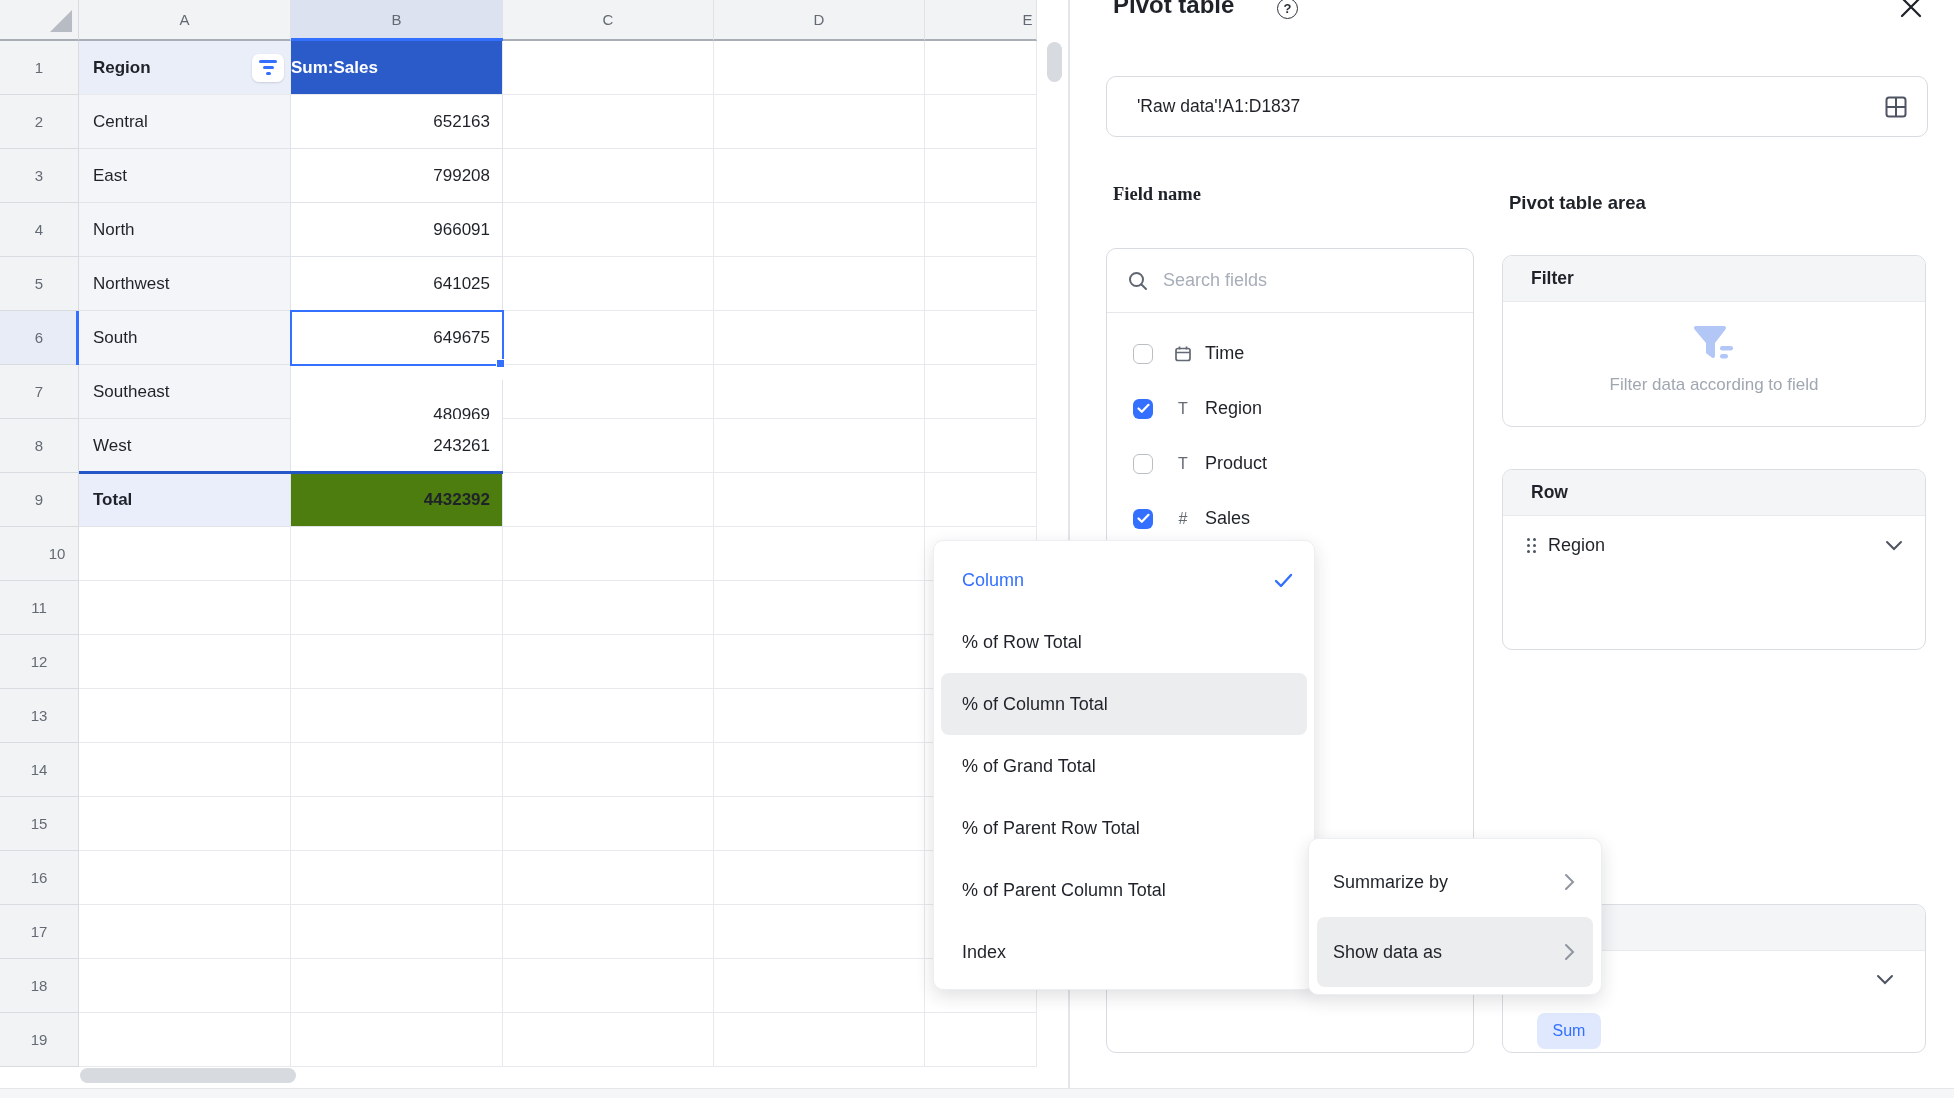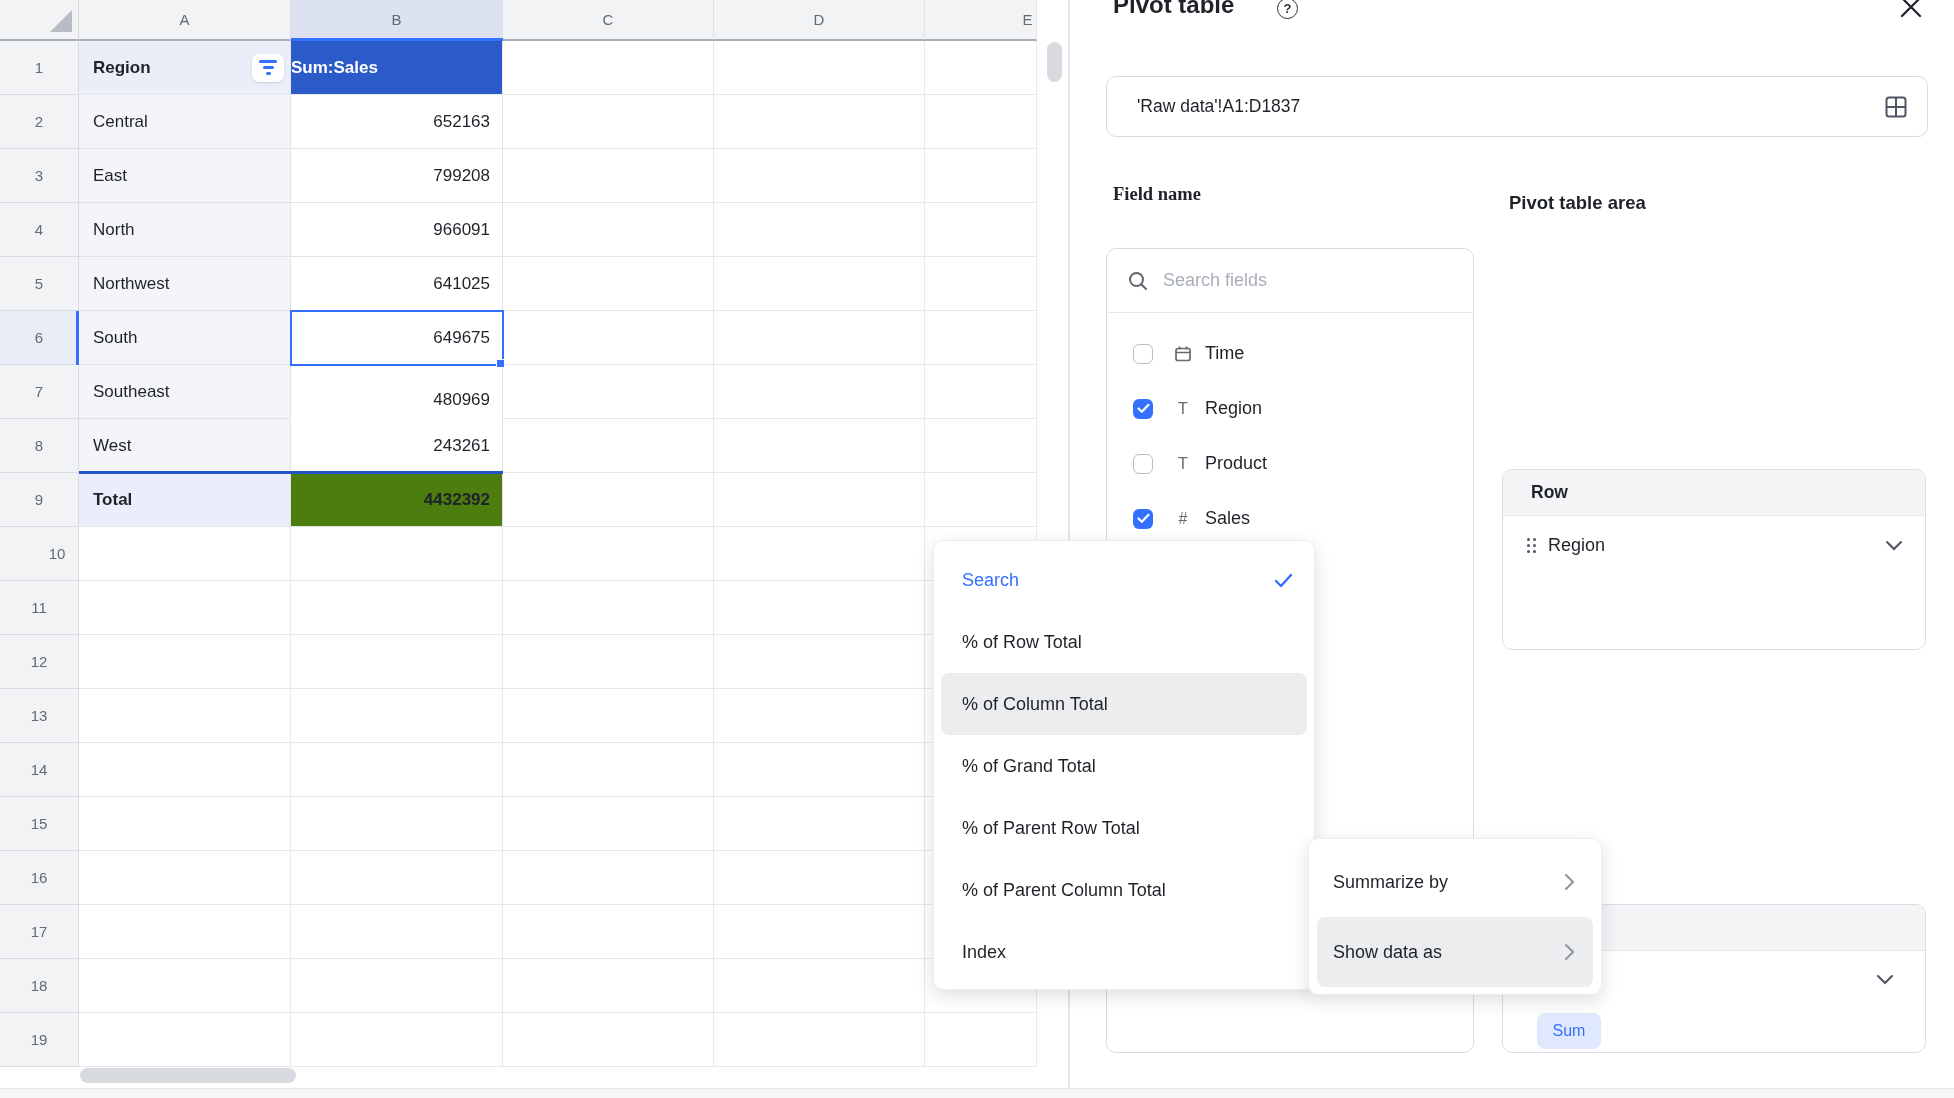--- a/index.html
+++ b/index.html
@@ -247,21 +247,21 @@
         <div class="cell value" style="left: 291px; top: 95px; width: 212px; height: 54px;">652163</div>
         <div class="cell label" style="left: 79px; top: 149px; width: 212px; height: 54px;">East</div>
         <div class="cell value" style="left: 291px; top: 149px; width: 212px; height: 54px;">799208</div>
         <div class="cell label" style="left: 79px; top: 203px; width: 212px; height: 54px;">North</div>
         <div class="cell value" style="left: 291px; top: 203px; width: 212px; height: 54px;">966091</div>
         <div class="cell label" style="left: 79px; top: 257px; width: 212px; height: 54px;">Northwest</div>
         <div class="cell value" style="left: 291px; top: 257px; width: 212px; height: 54px;">641025</div>
         <div class="cell label" style="left: 79px; top: 311px; width: 212px; height: 54px;">South</div>
         <div class="cell value" style="left: 291px; top: 311px; width: 212px; height: 54px;">649675</div>
         <div class="cell label" style="left: 79px; top: 365px; width: 212px; height: 54px;">Southeast</div>
-        <div class="cell value" style="left: 291px; top: 365px; width: 212px; height: 70px;">480969</div>
+        <div class="cell value" style="left: 291px; top: 380px; width: 212px; height: 70px;">480969</div>
         <div class="cell label" style="left: 79px; top: 419px; width: 212px; height: 54px;">West</div>
         <div class="cell value" style="left: 291px; top: 419px; width: 212px; height: 54px;">243261</div>
         <div class="cell label totalA" style="left: 79px; top: 473px; width: 212px; height: 54px;">Total</div>
         <div class="cell value totalB" style="left: 291px; top: 473px; width: 212px; height: 54px;">4432392</div>
       </div>
     <div class="strip-col"></div>
     <div class="strip-row"></div>
     <div class="total-topline"></div>
     <div id="selection"></div>
     <div id="fill-handle"></div>
@@ -335,20 +335,33 @@
               </svg>
             </span>
             <span class="field-ic">#</span>
             <span class="field-label">Sales</span>
           </div>
         </div>
     </div>
 
     <div class="sec-heading" style="left:439px;top:192px;">Pivot table area</div>
 
+    <div class="area-box" style="top:255px;height:172px;">
+      <div class="area-head">Filter</div>
+      <div class="area-empty" style="padding-top:22px;">
+        <span>
+          <svg width="48" height="40" viewBox="0 0 48 40" fill="#b3c7f7">
+            <path d="M6 2 h28 a2 2 0 0 1 1.6 3.2 L25 19 v13 a2 2 0 0 1-3.2 1.6 l-5-3.8 a2 2 0 0 1-.8-1.6 V19 L4.4 5.2 A2 2 0 0 1 6 2 Z"></path>
+            <rect x="30" y="22" width="13" height="4.5" rx="2.2"></rect>
+            <rect x="30" y="30" width="8" height="4.5" rx="2.2"></rect>
+          </svg>
+        </span>
+        <div class="area-cap" style="margin-top:8px;">Filter data according to field</div>
+      </div>
+    </div>
 
     <div class="area-box" style="top:469px;height:181px;">
       <div class="area-head">Row</div>
       <div class="row-item">
         <span class="drag-dots">
           <i></i>
             <i></i>
             <i></i>
             <i></i>
             <i></i>
@@ -370,21 +383,21 @@
     <span class="value-chevron">
       <svg width="18" height="11" viewBox="0 0 18 11" fill="none" stroke="#4e5461" stroke-width="2" stroke-linecap="round">
           <path d="M2 2 L9 9 L16 2"></path>
         </svg>
     </span>
     <div class="sum-badge">Sum</div>
   </div>
 
   <div id="ctx-menu">
       <div class="ctx-item sel">
-        <span>Search</span>
+        <span>Column</span>
         <span class="grow"></span>
         <span>
           <svg width="19" height="15" viewBox="0 0 19 15" fill="none" stroke="#3370ff" stroke-width="2.4" stroke-linecap="round" stroke-linejoin="round">
             <path d="M2 8 L7 13 L17 2"></path>
           </svg>
         </span>
       </div>
       <div class="ctx-item">
         <span>% of Row Total</span>
         <span class="grow"></span>

